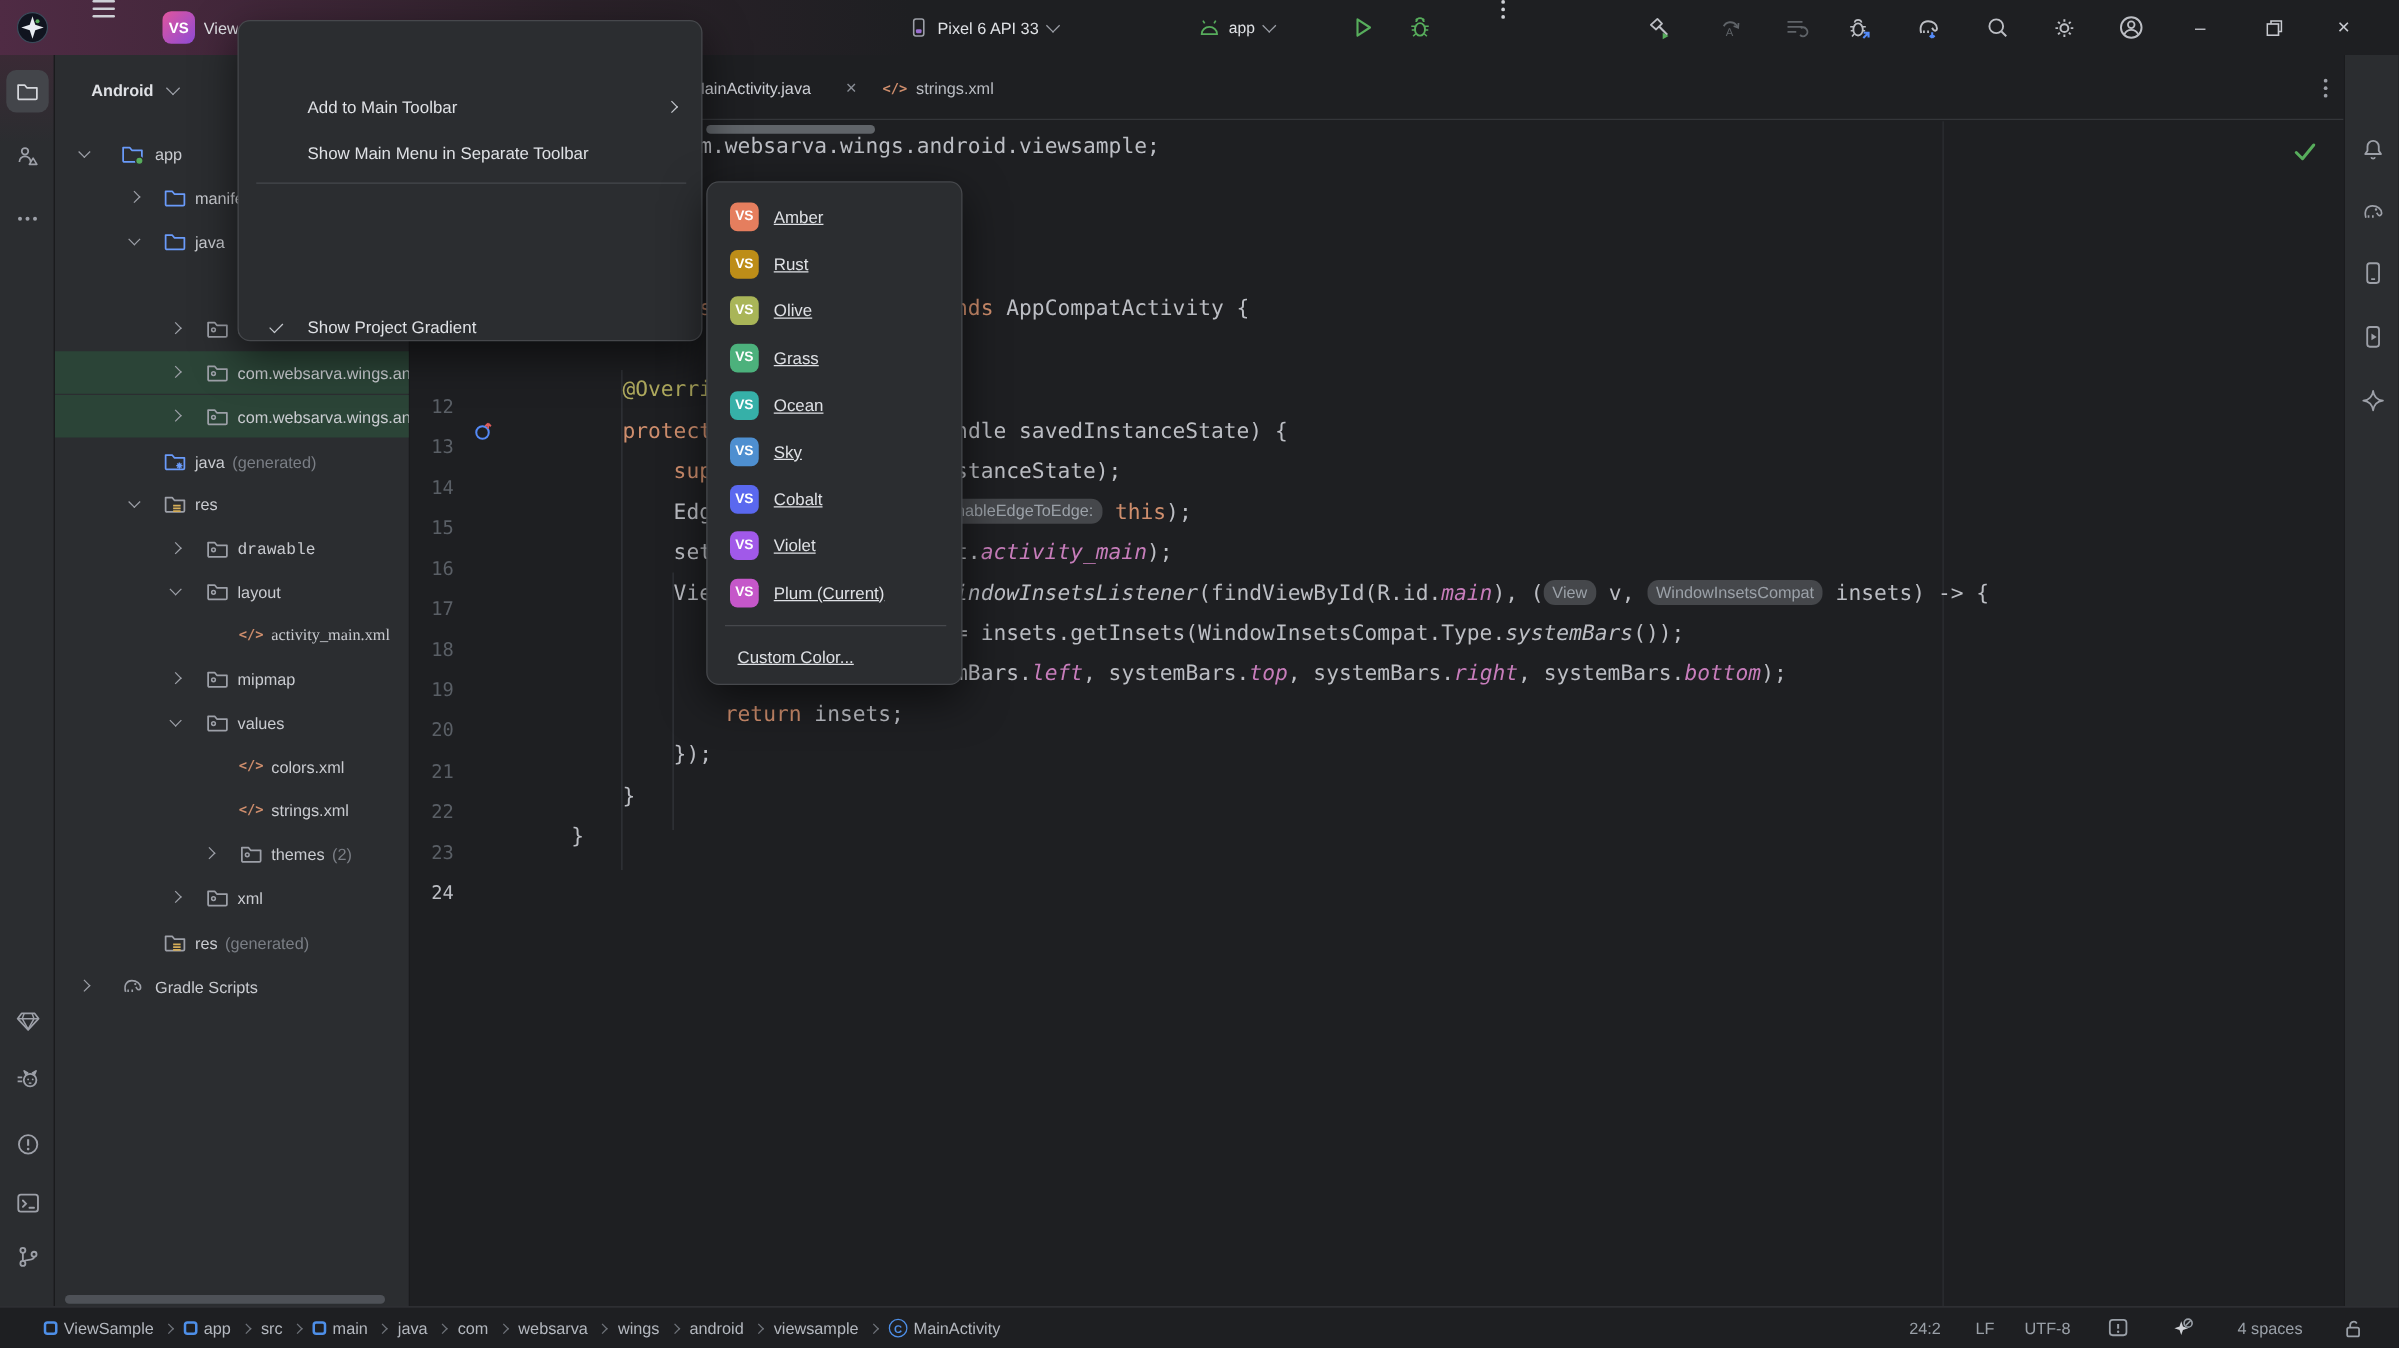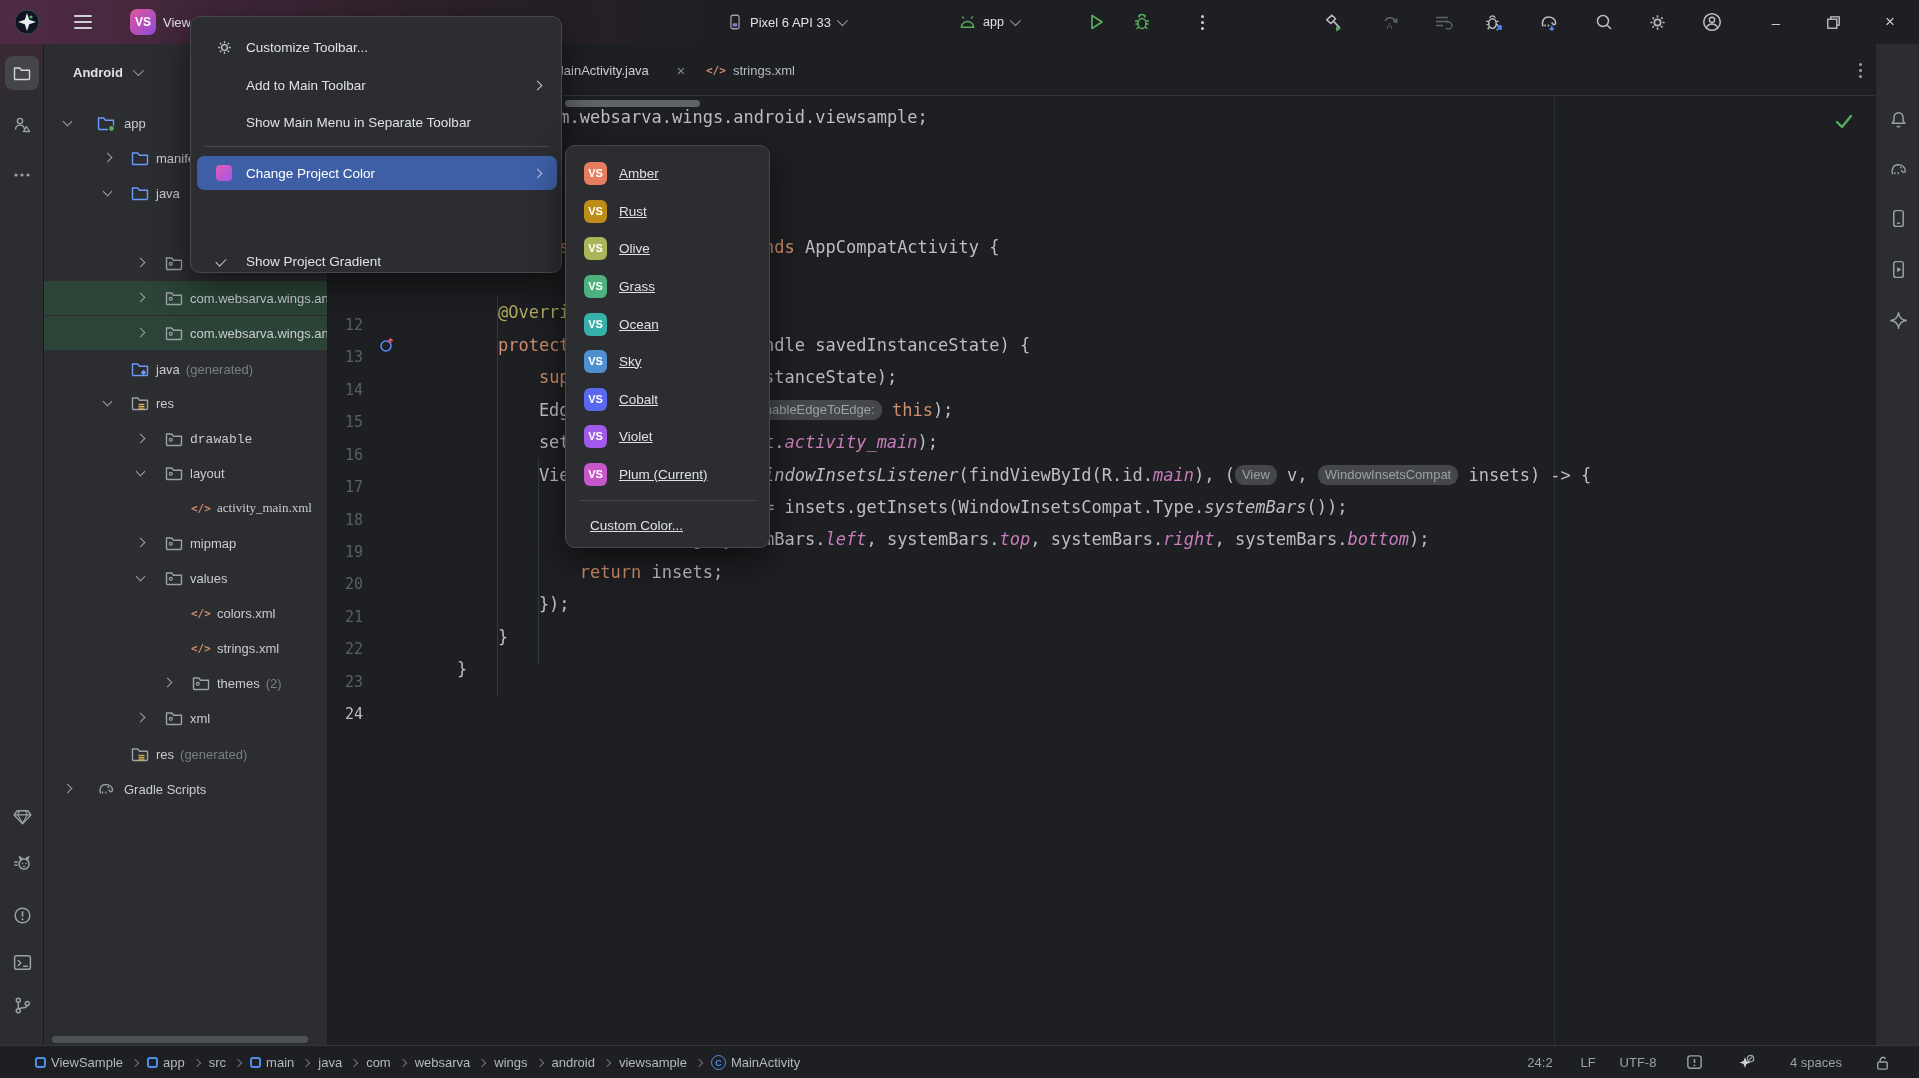--- a/index.html
+++ b/index.html
@@ -4,21 +4,21 @@
 <style>
   * { margin:0; padding:0; box-sizing:border-box; }
   html,body { width:1919px; height:1078px; background:#1e1f22; overflow:hidden;
     font-family:"Liberation Sans", sans-serif; }
   #app { position:relative; width:1919px; height:1078px; color:#dfe1e5; }
 
   
   #titlebar { position:absolute; left:0; top:0; width:1919px; height:44px;
     background:linear-gradient(90deg,#4f2b44 0%,#42273a 10%,#2b2129 24%,#1e1f22 38%);
     z-index:5; }
-  .tb-item { position:absolute; top:0; height:44px; display:flex; align-items:center; justify-content:center; color:#9da0a8; }
+  .tb-item { position:absolute; top:0; height:44px; display:flex; align-items:center; color:#9da0a8; }
   .as-logo { left:13px; width:28px; }
   .burger { left:66px; width:34px; flex-direction:column; gap:4px; cursor:pointer; }
   .burger i { display:block; width:18px; height:2px; background:#ced0d6; border-radius:1px; }
   .vs-badge { position:absolute; left:130px; top:9px; width:26px; height:26px; border-radius:7px;
     background:linear-gradient(135deg,#e0559d,#8f4bd6); color:#fff; font-weight:bold; font-size:12px;
     display:flex; align-items:center; justify-content:center; }
   .proj-name { position:absolute; left:163px; top:0; height:44px; width:27px; overflow:hidden;
     display:flex; align-items:center; color:#dfe1e5; font-size:13px; white-space:nowrap; }
   .chip-text { color:#dfe1e5; font-size:13px; margin:0 6px; white-space:nowrap; }
   .chev-dn { width:8px; height:8px; border-right:1.6px solid #9da0a8; border-bottom:1.6px solid #9da0a8;
@@ -662,44 +662,26 @@
     <div class="sb-item" style="left:1778px;width:76px;">4 spaces</div>
     <div class="sb-item" style="left:1862px;width:40px;">
       <svg width="19" height="19" viewBox="0 0 20 20">
           <rect x="5" y="9.5" width="10" height="7.5" rx="1.5" fill="none" stroke="#9aa0a8" stroke-width="1.5"></rect>
           <path d="M7.5 9.5 V7.5 a3 3 0 0 1 5.6-1.4" fill="none" stroke="#9aa0a8" stroke-width="1.5"></path>
         </svg>
     </div>
   </div>
 
   <div id="main-menu" class="popup">
-      <div class="menu-row" style="top: 13px;">
-        <span class="menu-ico">
-          <svg width="19" height="19" viewBox="0 0 20 20">
-            <circle cx="10" cy="10" r="3" fill="none" stroke="#c5c8ce" stroke-width="1.4"></circle>
-            <g stroke="#c5c8ce" stroke-width="1.4">
-              <path d="M10 3.4 v2 M10 14.6 v2 M3.4 10 h2 M14.6 10 h2 M5.3 5.3 l1.4 1.4 M13.3 13.3 l1.4 1.4 M14.7 5.3 l-1.4 1.4 M6.7 13.3 l-1.4 1.4"></path>
-            </g>
-          </svg>
-        </span>
-        <span class="menu-txt">Customize Toolbar...</span>
-      </div>
       <div class="menu-row" style="top: 51px;">
         <span class="menu-txt">Add to Main Toolbar</span>
         <span class="menu-arrow"></span>
       </div>
       <div class="menu-row" style="top: 88px;">
         <span class="menu-txt">Show Main Menu in Separate Toolbar</span>
-      </div>
-      <div class="menu-row sel" style="top: 139px;">
-        <span class="menu-ico">
-          <span class="swatch"></span>
-        </span>
-        <span class="menu-txt">Change Project Color</span>
-        <span class="menu-arrow"></span>
       </div>
       <div class="menu-row" style="top: 227px;">
         <span class="menu-check"></span>
         <span class="menu-txt">Show Project Gradient</span>
       </div>
       <div class="menu-sep" style="top: 129px;"></div>
     </div>
 
   <div id="color-menu" class="popup">
       <div class="cm-row" style="top: 10px;">

